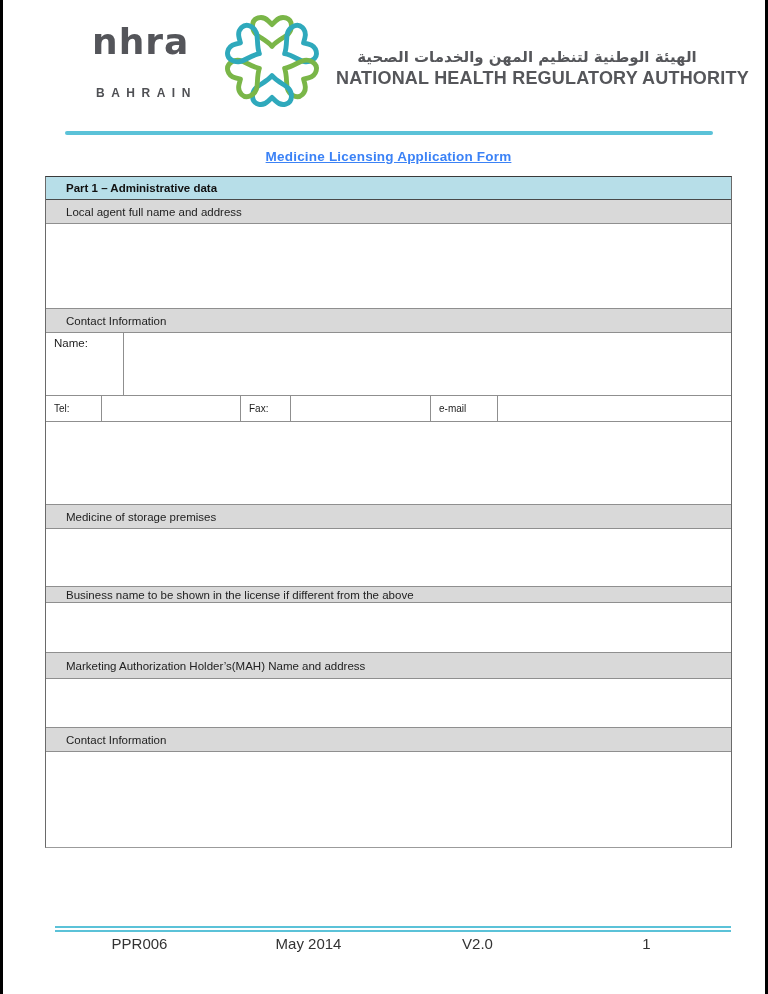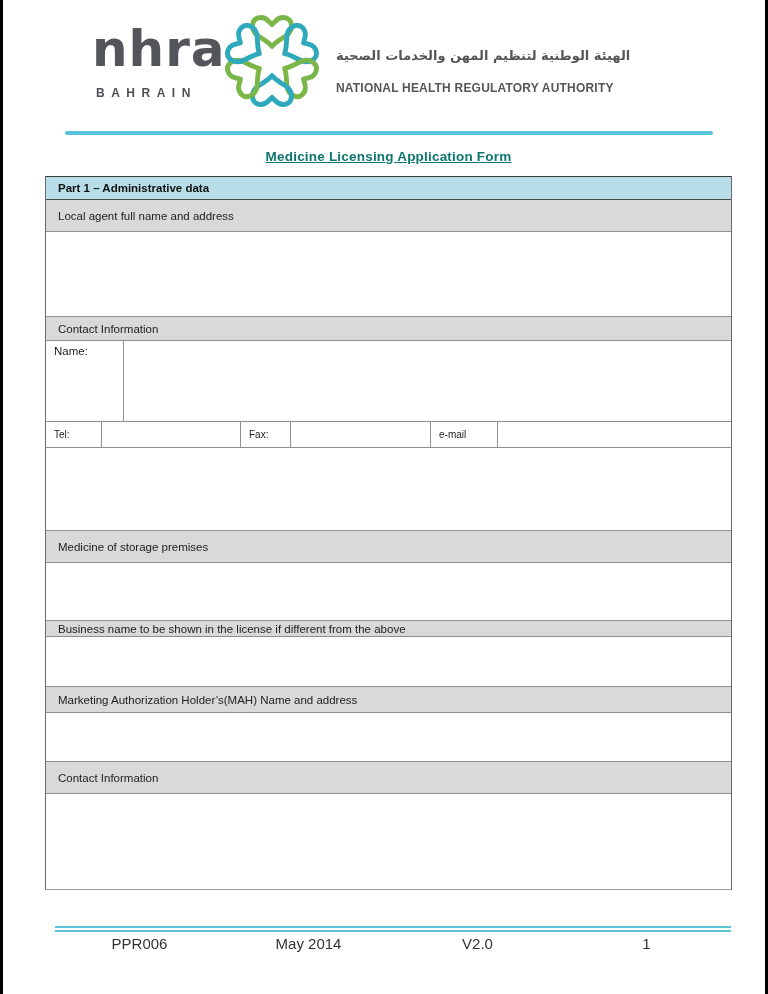--- a/index.html
+++ b/index.html
@@ -6,71 +6,71 @@
   html,body { background:#fff; }
   body {
     width:768px; height:994px; position:relative; overflow:hidden;
     font-family:"Liberation Sans", sans-serif; color:#1c1c1c;
   }
   .edge { position:absolute; top:0; bottom:0; width:3px; background:#000; z-index:5; }
   .edge.left { left:0; } .edge.right { right:0; }
 
   
   .nhra-word {
-    position:absolute; left:92px; top:24px; font-size:50px; font-weight:bold;
+    position:absolute; left:92px; top:24px; font-size:36px; font-weight:bold;
     color:#54555a; line-height:1; letter-spacing:1px; font-family:"DejaVu Sans", sans-serif;
   }
   .nhra-country {
     position:absolute; left:96px; top:86px; font-size:12px; font-weight:bold;
     letter-spacing:6.5px; color:#4f5054;
   }
   .flower { position:absolute; left:221px; top:10px; }
   .flower path { fill:none; stroke-width:4; stroke-linejoin:round; stroke-linecap:round; }
   .petal-g { stroke:var(--flower-green,#7ab648); }
   .petal-t { stroke:var(--flower-teal,#2fa9bc); }
   .names { position:absolute; left:336px; top:48px; width:382px; }
   .arabic {
-    direction:rtl; text-align:left; font-size:13px; font-weight:bold;
+    direction:rtl; text-align:center; font-size:15px; font-weight:bold;
     color:#55565a; font-family:"DejaVu Sans", sans-serif; white-space:nowrap;
   }
   .english {
-    margin-top:18px; font-size:12px; font-weight:bold; color:#55565a;
+    margin-top:2px; font-size:18px; font-weight:bold; color:#55565a;
     letter-spacing:0.2px; white-space:nowrap;
   }
 
   .teal-rule {
     position:absolute; left:65px; top:131px; width:648px; height:4px;
     background:var(--accent-teal,#5bc2d8); border-radius:2px;
   }
   .doc-title { position:absolute; left:45px; top:147px; width:687px; text-align:center; }
   .title-text {
-    font-size:13.5px; font-weight:bold; color:#0f766e;
+    font-size:13.5px; font-weight:bold; color:#3b82f6;
     text-decoration:underline; letter-spacing:0.2px;
   }
 
   
   .form-table {
     position:absolute; left:45px; top:176px; width:687px;
     border:1px solid #6a6a6a; border-top-color:#3a3a3a; border-bottom-color:#9b9b9b;
     background:#fff;
   }
   .row { position:relative; border-bottom:1px solid #8f8f8f; background:#fff; }
   .row:last-child { border-bottom:none; }
-  .hdr { display:flex; align-items:center; padding-left:12px; font-size:11.5px; }
+  .hdr { display:flex; align-items:center; padding-left:20px; font-size:11.5px; }
   .hdr-blue {
     height:23px; background:var(--part1-header-bg,#b7dee8);
     font-weight:bold; color:#101010; border-bottom:1px solid #4a4a4a;
   }
   .hdr-gray { background:var(--section-header-bg,#d9d9d9); color:#222; }
-  .h24{height:24px} .h25{height:32px} .h26{height:26px} .h27{height:16px}
+  .h24{height:24px} .h25{height:24px} .h26{height:26px} .h27{height:16px}
   .h49{height:49px} .h50{height:50px} .h58{height:58px} .h83{height:83px}
   .h85{height:85px} .h95{height:95px}
   .blank { background:#fff; }
 
-  .name-row { height:81px; display:flex;justify-content:flex-end; }
+  .name-row { height:63px; display:flex;justify-content:flex-end; }
   .name-row .lab {
     width:78px; border-right:1px solid #8f8f8f; font-size:11.5px;
     padding:4px 0 0 8px;
   }
   .name-row .inp { flex:1; }
 
   .tfe-row { height:26px; display:flex; font-size:10px; }
   .tfe-row .cell {
     border-right:1px solid #8f8f8f; display:flex; align-items:center; padding-left:8px;
   }

